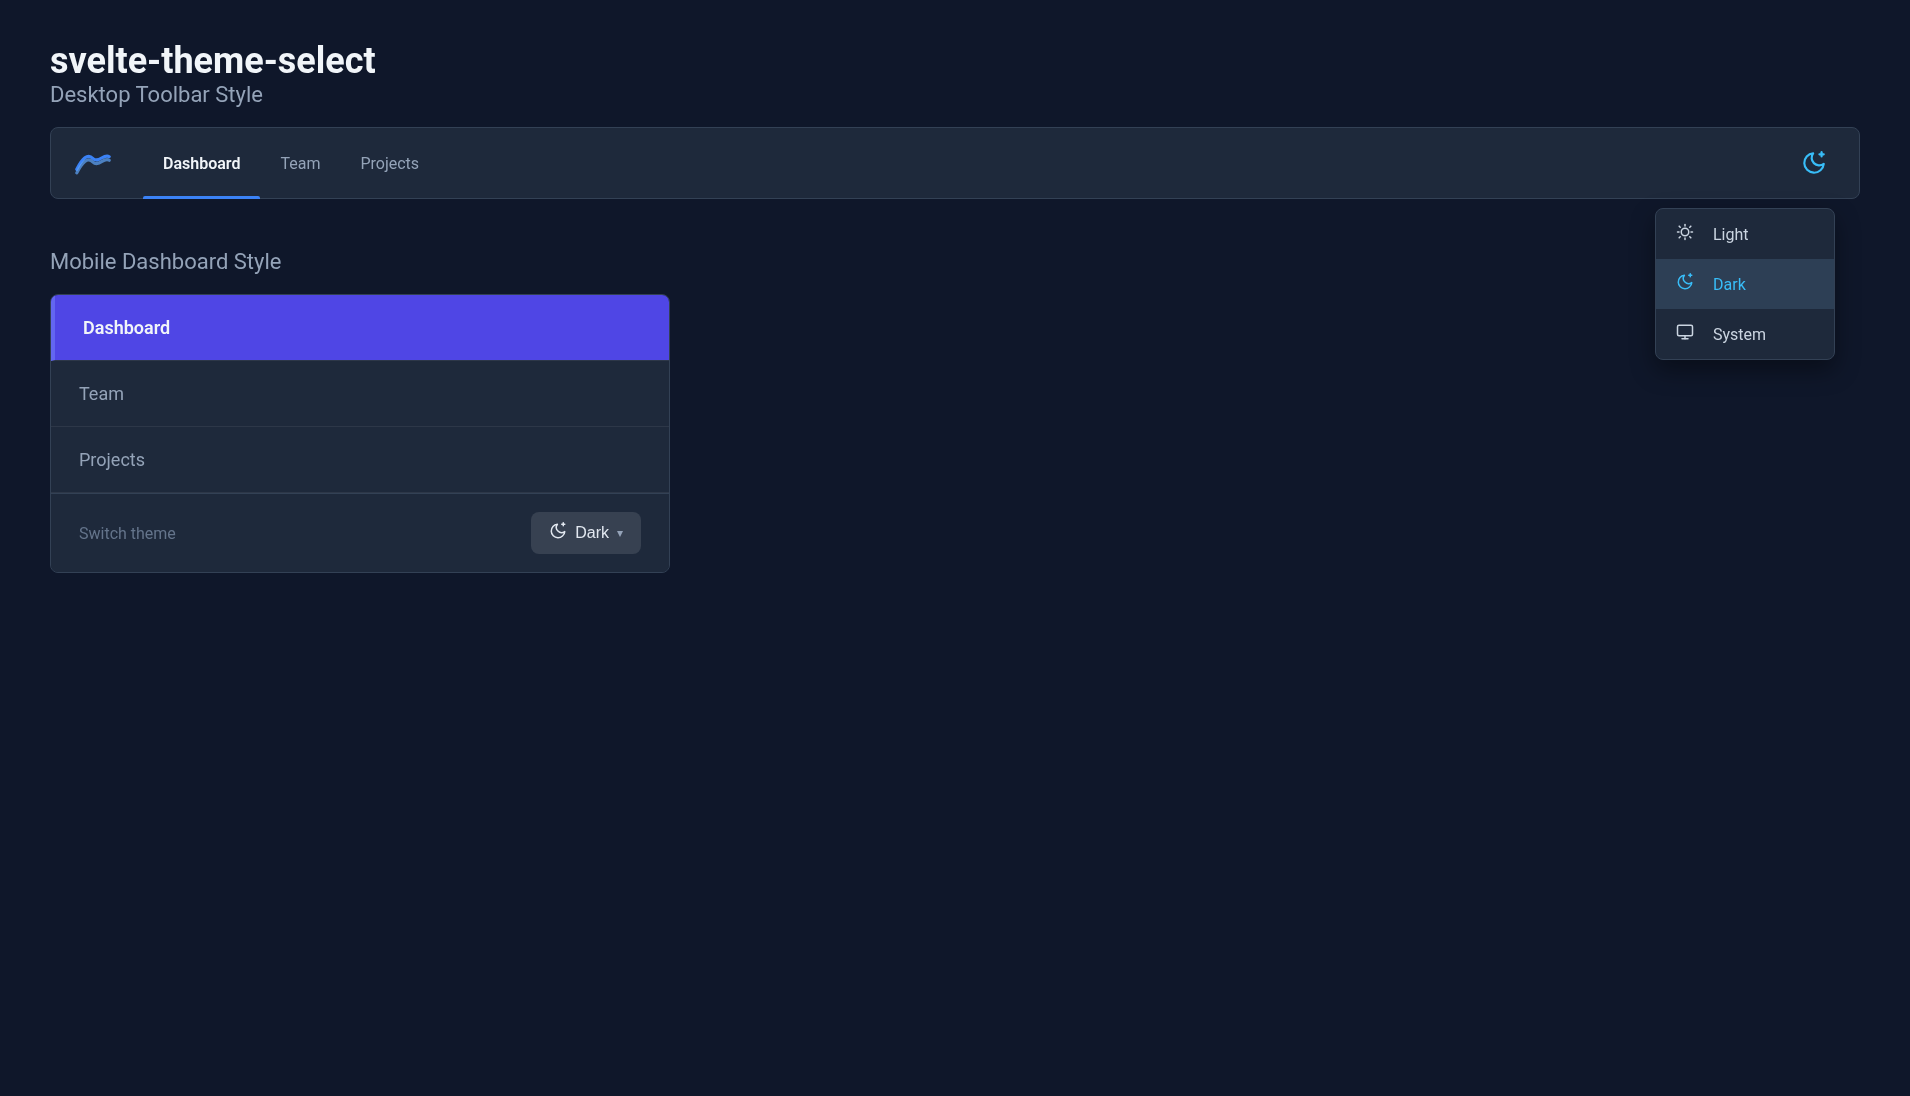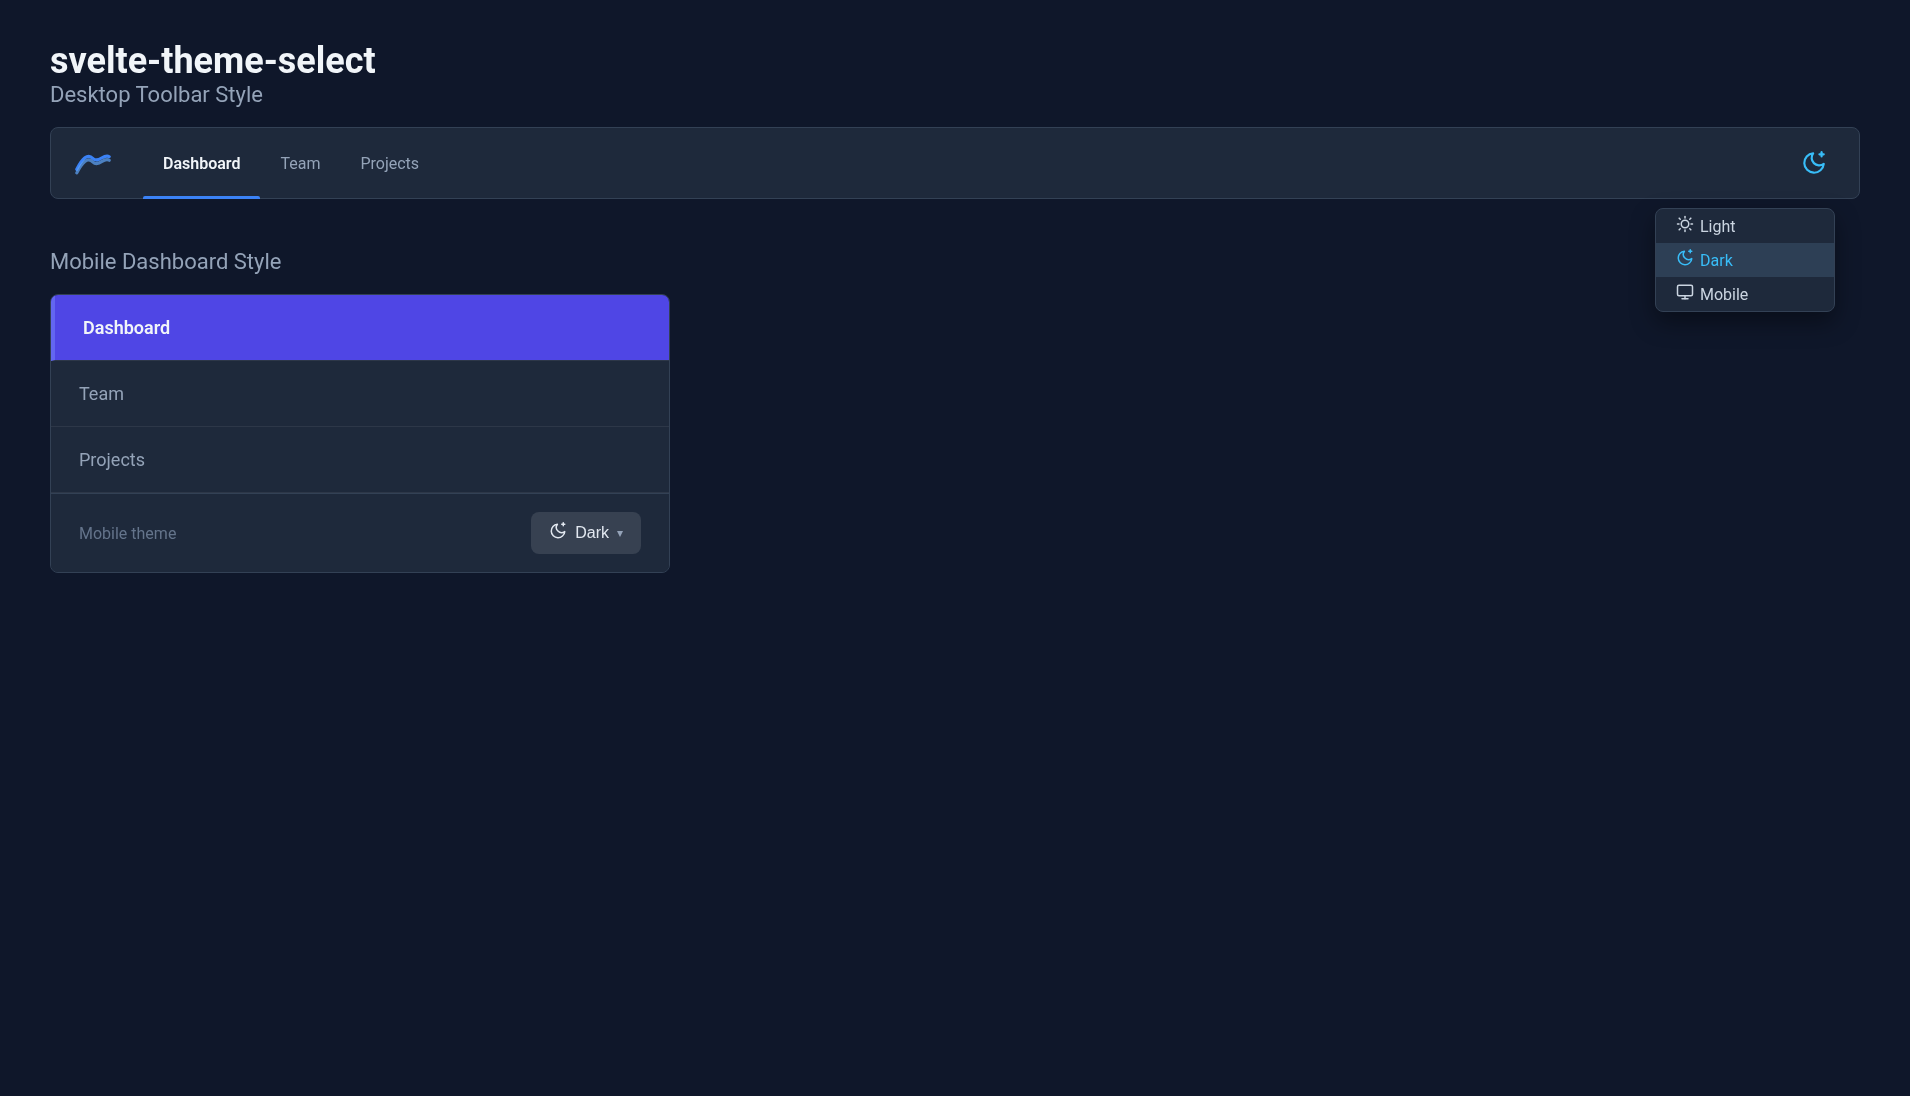--- a/index.html
+++ b/index.html
@@ -109,22 +109,22 @@
       border: 1px solid #334155;
       width: 180px;
       overflow: hidden;
       z-index: 100;
       box-shadow: 0 10px 25px rgba(0,0,0,0.4);
     }
 
     .theme-dropdown-item {
       display: flex;
       align-items: center;
-      gap: 4px;
-      padding: 6px 18px;
+      gap: 17px;
+      padding: 14px 18px;
       font-size: 16px;
       color: #cbd5e1;
       cursor: pointer;
     }
 
     .theme-dropdown-item.selected {
       background-color: #2d3f55;
       color: #38bdf8;
     }
 
@@ -261,39 +261,39 @@
     </div>
 
     <div class="theme-dropdown-item">
       <span class="theme-icon">
         <svg width="18" height="18" viewBox="0 0 24 24" fill="none" xmlns="http://www.w3.org/2000/svg">
           <rect x="2" y="3" width="20" height="14" rx="2" stroke="#cbd5e1" stroke-width="2"></rect>
           <line x1="8" y1="21" x2="16" y2="21" stroke="#cbd5e1" stroke-width="2" stroke-linecap="round"></line>
           <line x1="12" y1="17" x2="12" y2="21" stroke="#cbd5e1" stroke-width="2" stroke-linecap="round"></line>
         </svg>
       </span>
-      <span>Mobile</span>
+      <span>System</span>
     </div>
 
   </div>
 
 </div>
 
 <h2 class="section-title">Mobile Dashboard Style</h2>
 
 <div class="mobile-nav">
 
   <div class="mobile-nav-item active">Dashboard</div>
 
   <div class="mobile-nav-item">Team</div>
 
   <div class="mobile-nav-item">Projects</div>
 
   <div class="mobile-nav-footer">
-    <span class="mobile-nav-footer-label">Mobile theme</span>
+    <span class="mobile-nav-footer-label">Switch theme</span>
     <button class="mobile-theme-button">
       <span>
         <svg width="18" height="18" viewBox="0 0 24 24" fill="none" xmlns="http://www.w3.org/2000/svg">
           <path d="M21 12.79A9 9 0 1 1 11.21 3a7 7 0 0 0 9.79 9.79z" stroke="#e2e8f0" stroke-width="2" stroke-linecap="round" stroke-linejoin="round"></path>
           <line x1="19" y1="1" x2="19" y2="5" stroke="#e2e8f0" stroke-width="2" stroke-linecap="round"></line>
           <line x1="17" y1="3" x2="21" y2="3" stroke="#e2e8f0" stroke-width="2" stroke-linecap="round"></line>
         </svg>
       </span>
       <span>Dark</span>
       <span class="chevron">▾</span>

